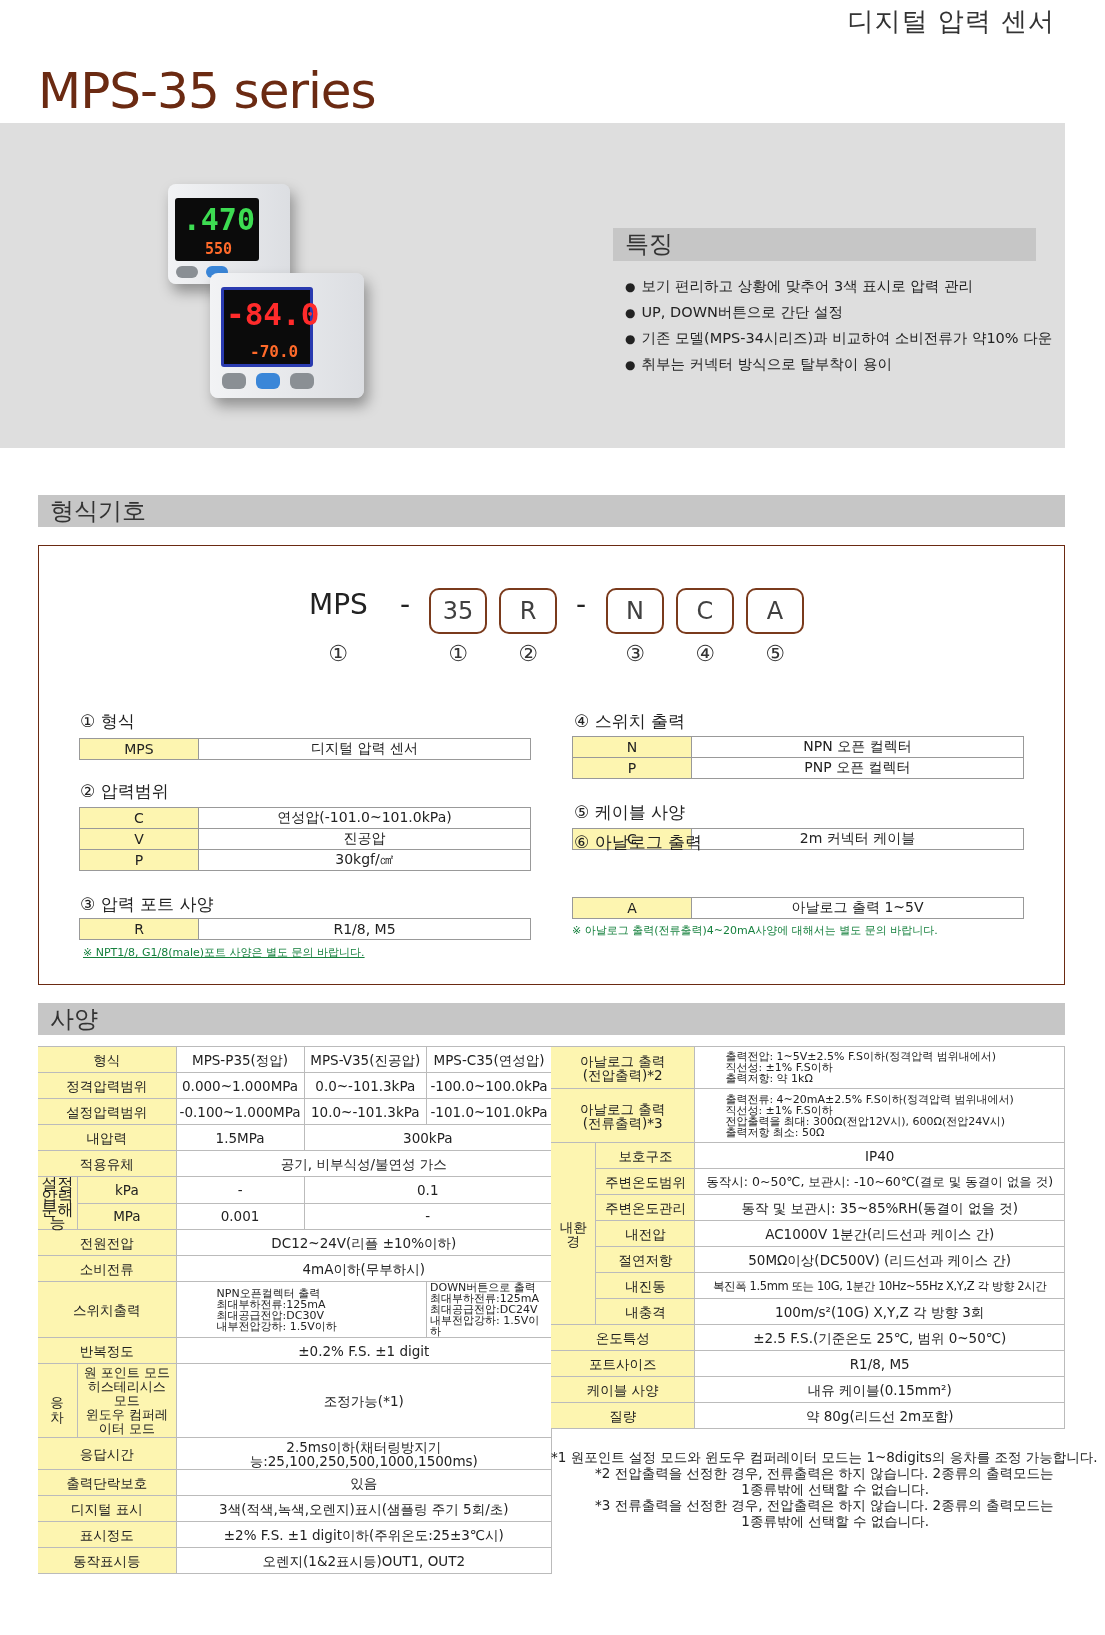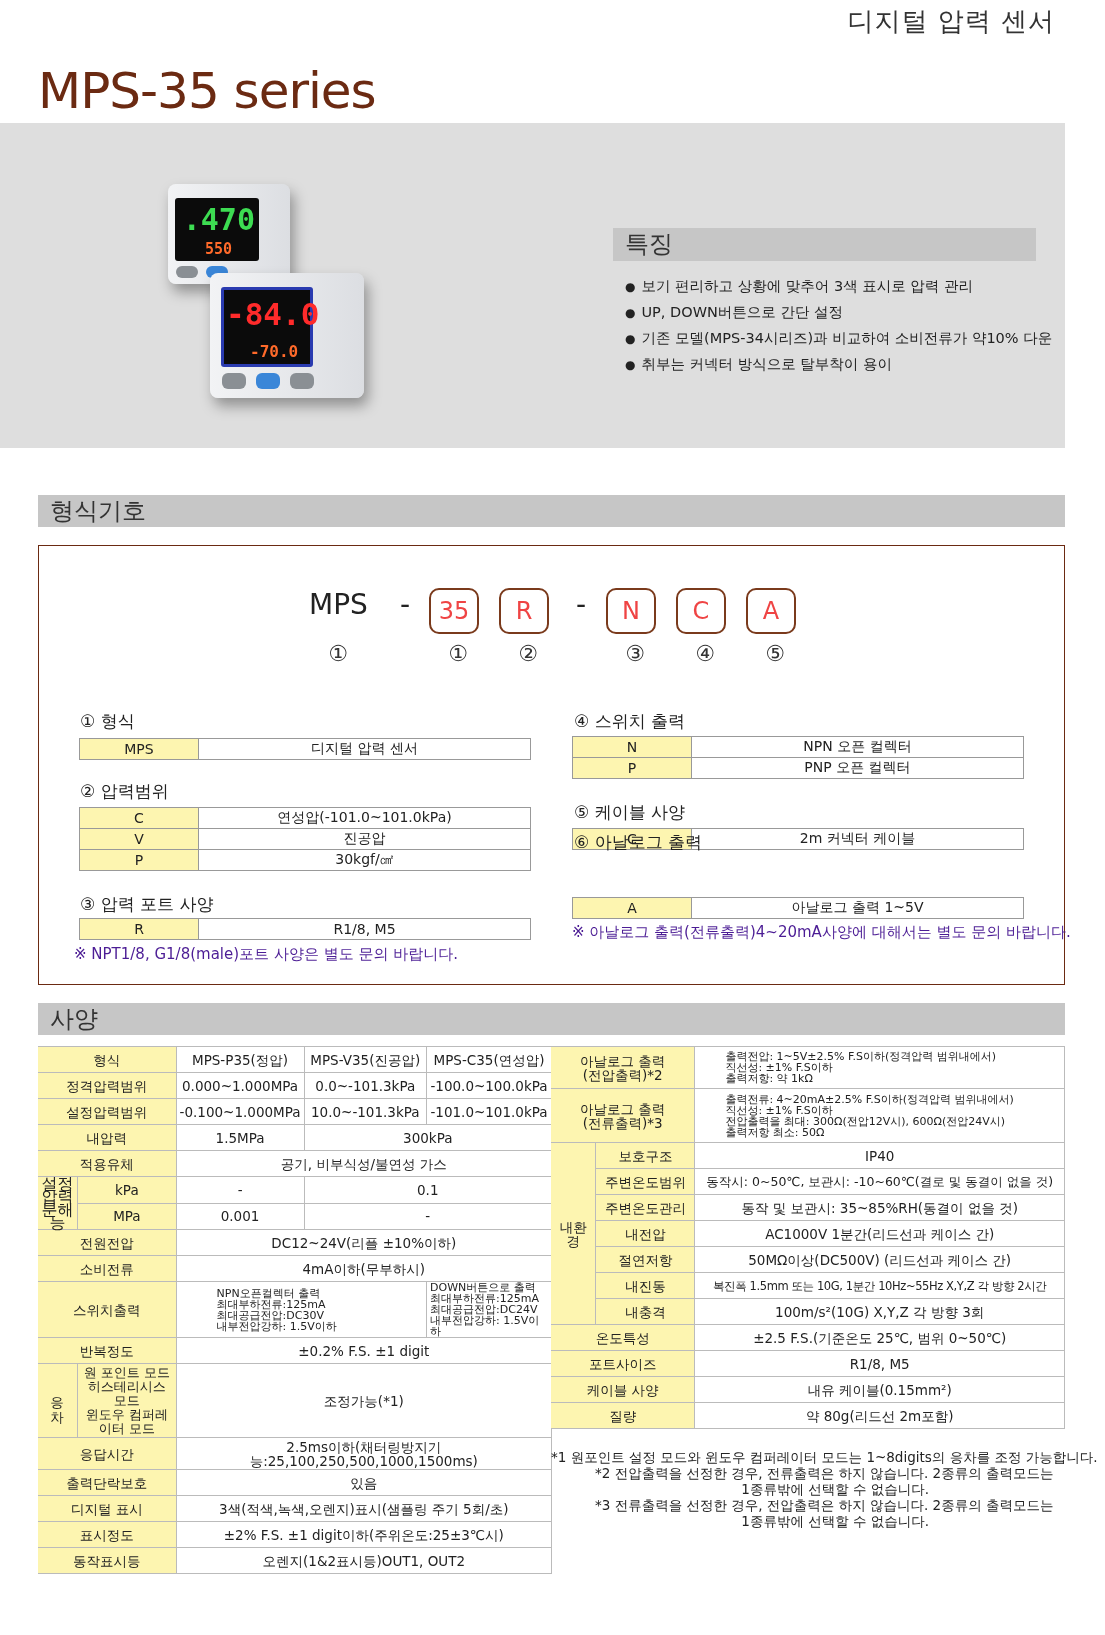--- a/index.html
+++ b/index.html
@@ -11,27 +11,27 @@
   .feat-head { left: 613px; top: 228px; width: 423px; height: 33px; background: #c6c6c6; font-size: 24px; padding-left: 12px; line-height: 33px; color: #333; }
   .feat-list { left: 625px; top: 274px; list-style: none; font-size: 14.5px; line-height: 25px; color: #222; }
   .feat-list li::before { content: "\25CF"; margin-right: 6px; font-size: 12px; }
   .device { border-radius: 8px; background: linear-gradient(90deg,#f2f3f5,#dcdee2); box-shadow: 4px 8px 14px rgba(0,0,0,.35); }
   .screen { background: #0b0b0b; border-radius: 3px; position: absolute; }
   .seg { position: absolute; font-family: "DejaVu Sans Mono", monospace; font-weight: bold; }
   .btn { position: absolute; border-radius: 6px; }
   .sec-head { left: 38px; width: 1027px; height: 32px; background: #c6c6c6; font-size: 24px; padding-left: 12px; line-height: 32px; color: #333; }
   .code-box { left: 38px; top: 545px; width: 1027px; height: 440px; border: 1px solid #6b2a12; }
   .codepart { position: absolute; top: 588px; font-size: 28px; color: #222; }
-  .pill { position: absolute; top: 588px; width: 50px; height: 46px; border: 2px solid #7a3a1c; border-radius: 10px; text-align: center; line-height: 42px; font-size: 24px; color: #ef4444; }
+  .pill { position: absolute; top: 588px; width: 58px; height: 46px; border: 2px solid #7a3a1c; border-radius: 10px; text-align: center; line-height: 42px; font-size: 24px; color: #404040; }
   .circ { position: absolute; top: 641px; font-size: 22px; color: #333; width: 58px; text-align: center; }
   .sub-h { position: absolute; font-size: 17px; color: #222; }
   table.st { position: absolute; border-collapse: collapse; font-size: 14px; }
   table.st td { border: 1px solid #999; height: 21px; text-align: center; padding: 0 4px; }
   table.st td.k { background: #fdf5b0; width: 119px; }
-  .note { position: absolute; font-size: 15px; color: #4c1d95; }
+  .note { position: absolute; font-size: 11px; color: #15803d; }
   table.spec { position: absolute; border-collapse: collapse; font-size: 13.5px; color: #222; }
   table.spec td { border-bottom: 1px solid #bbb; border-right: 1px solid #bbb; text-align: center; padding: 0 3px; height: 26px; line-height: 14px; }
   table.spec td.k { background: #fdf5b0; }
   table.spec td.small { font-size: 11px; line-height: 11px; text-align: left; }
   .foot { position: absolute; left: 551px; top: 1449px; font-size: 13.5px; line-height: 16px; color: #222; text-align: center; }
   .foot div.ind { padding-left: 22px; }
 </style>
 </head>
 <body>
 
@@ -116,21 +116,21 @@
 
 <div class="sub-h" style="left:80px;top:893px;">③ 압력 포트 사양</div>
 <table class="st" style="left:79px;top:918px;width:452px;">
   <tbody>
       <tr>
         <td class="k">R</td>
         <td>R1/8, M5</td>
       </tr>
 </tbody>
   </table>
-<div class="note" style="left:74px;top:945px;">※ NPT1/8, G1/8(male)포트 사양은 별도 문의 바랍니다.</div>
+<div class="note" style="left:83px;top:945px;text-decoration:underline;">※ NPT1/8, G1/8(male)포트 사양은 별도 문의 바랍니다.</div>
 
 <div class="sub-h" style="left:574px;top:710px;">④ 스위치 출력</div>
 <table class="st" style="left:572px;top:736px;width:452px;">
   <tbody>
       <tr>
         <td class="k">N</td>
         <td>NPN 오픈 컬렉터</td>
       </tr>
   <tr>
         <td class="k">P</td>

